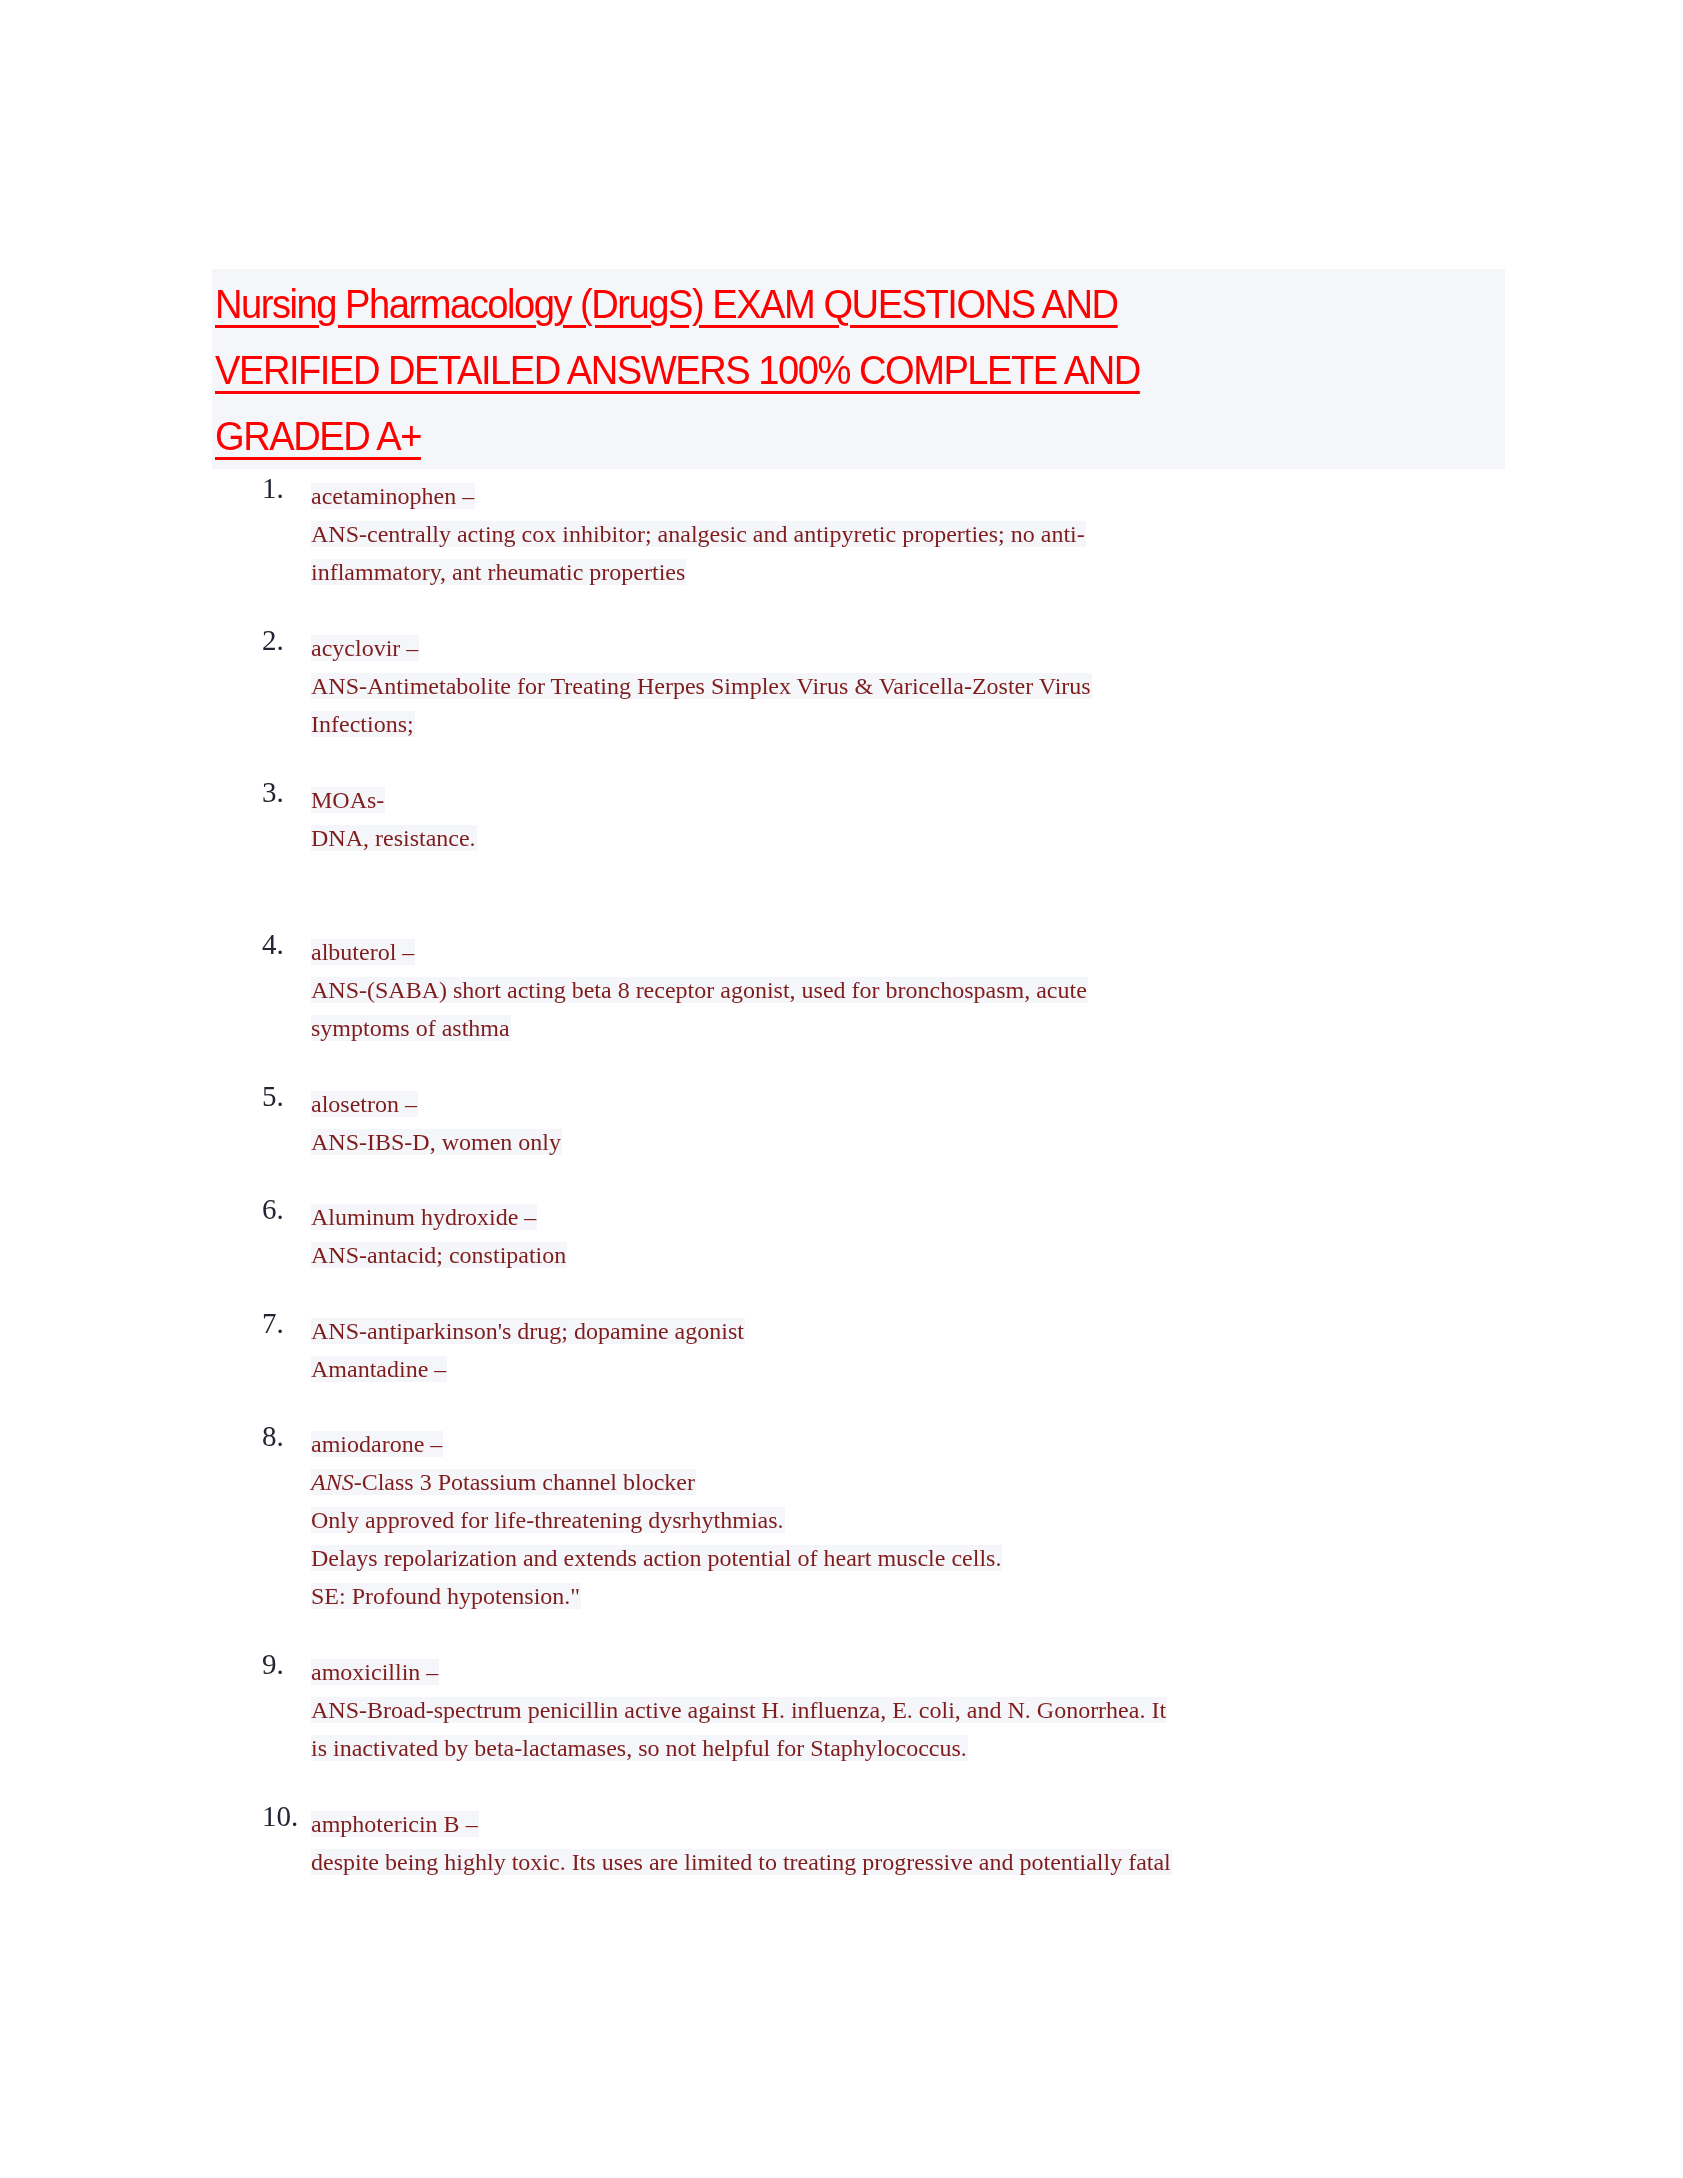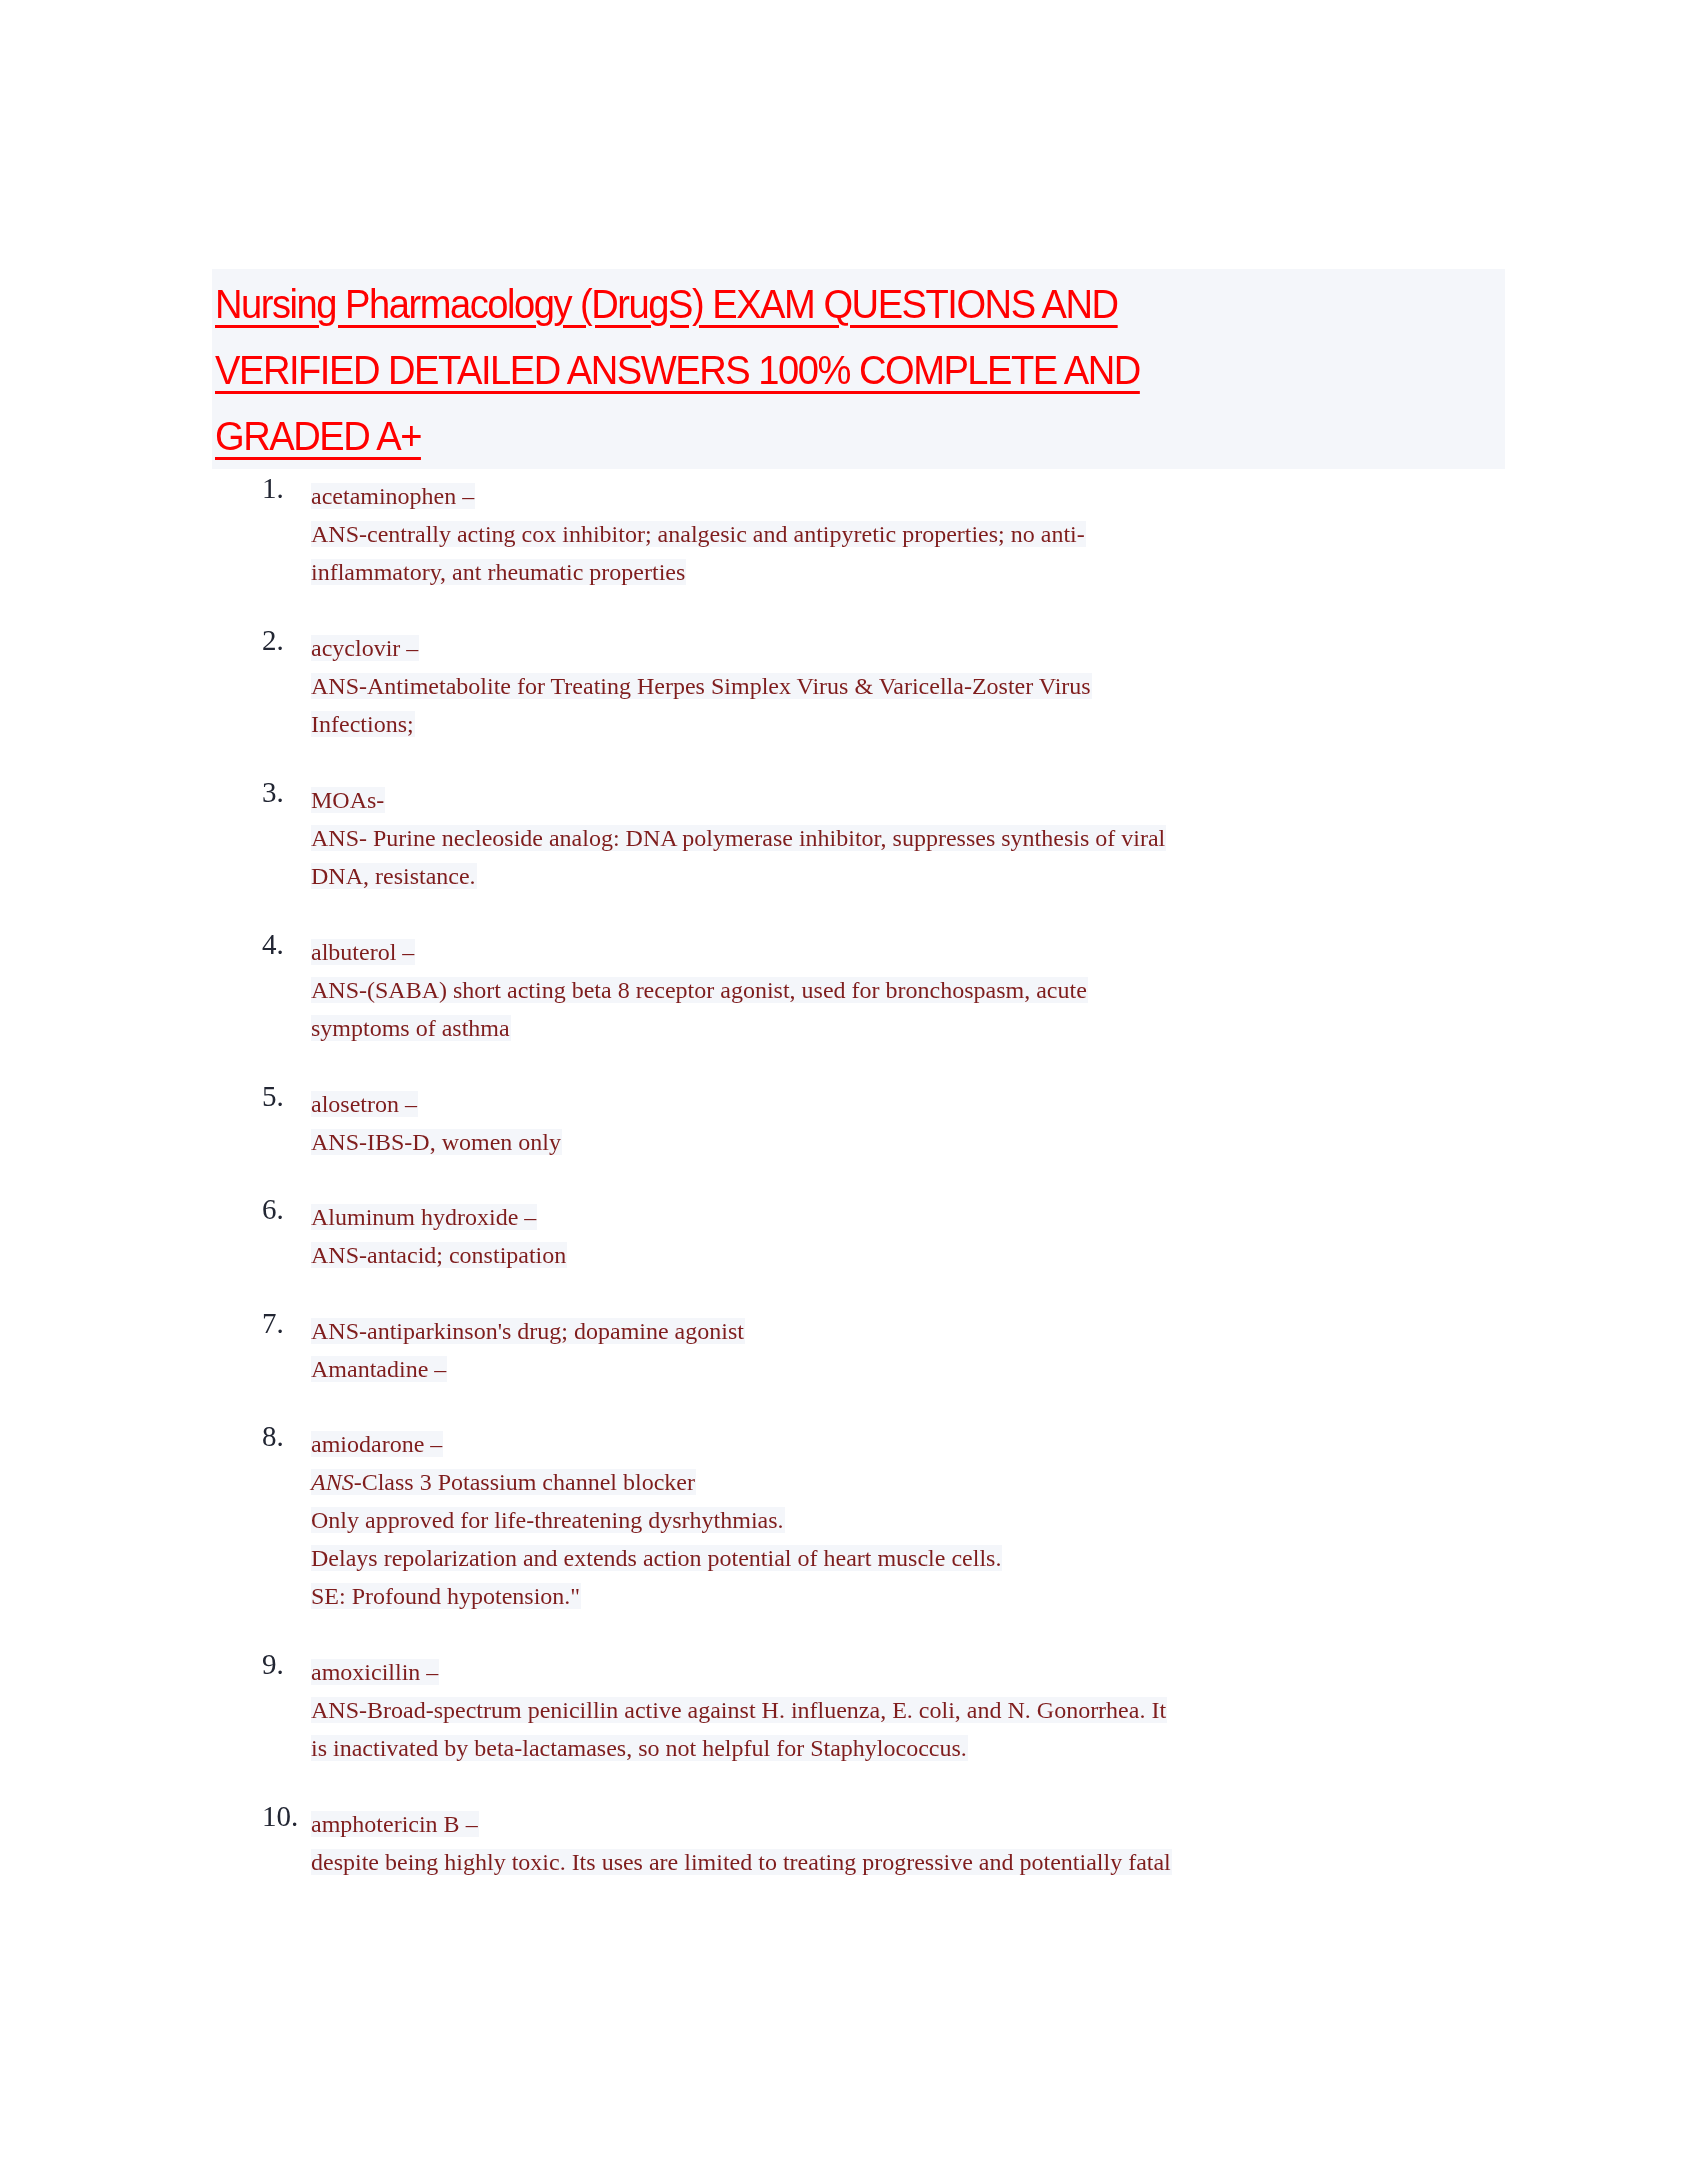--- a/index.html
+++ b/index.html
@@ -129,21 +129,20 @@
         <span class="line"><span class="hl">acyclovir –</span></span>
         <span class="line"><span class="hl"><span class="ans">ANS</span><span>-Antimetabolite for Treating Herpes Simplex Virus &amp; Varicella-Zoster Virus</span></span></span>
         <span class="line"><span class="hl">Infections;</span></span>
       </div>
     </li>
 
     <li class="item" style="top:773px">
       <span class="num">3.</span>
       <div class="body">
         <span class="line"><span class="hl">MOAs-</span></span>
-        <span class="line"><span class="hl"><span class="ans">ANS</span><span>- Purine necleoside analog: DNA polymerase inhibitor, suppresses synthesis of viral</span></span></span>
         <span class="line"><span class="hl">DNA, resistance.</span></span>
       </div>
     </li>
 
     <li class="item" style="top:925px">
       <span class="num">4.</span>
       <div class="body">
         <span class="line"><span class="hl">albuterol –</span></span>
         <span class="line"><span class="hl"><span class="ans">ANS</span><span>-(SABA) short acting beta 8 receptor agonist, used for bronchospasm, acute</span></span></span>
         <span class="line"><span class="hl">symptoms of asthma</span></span>

